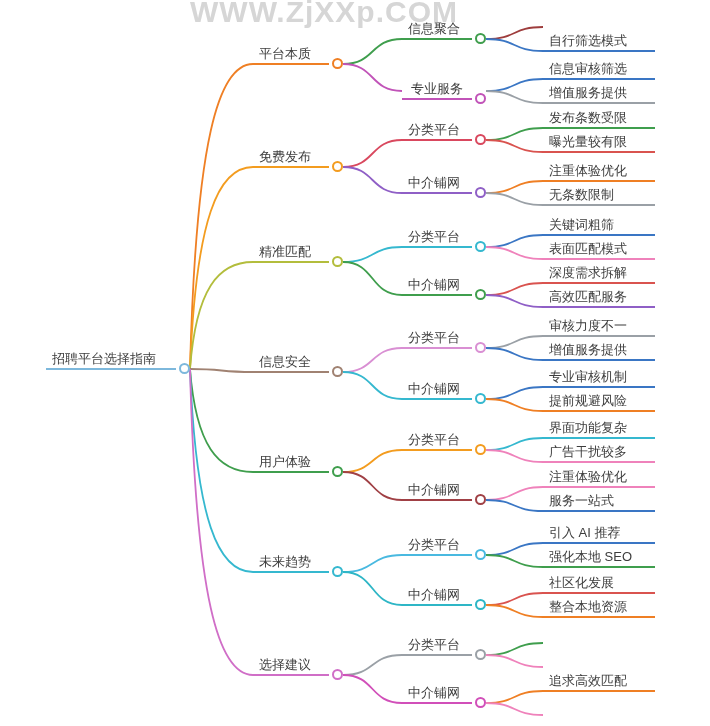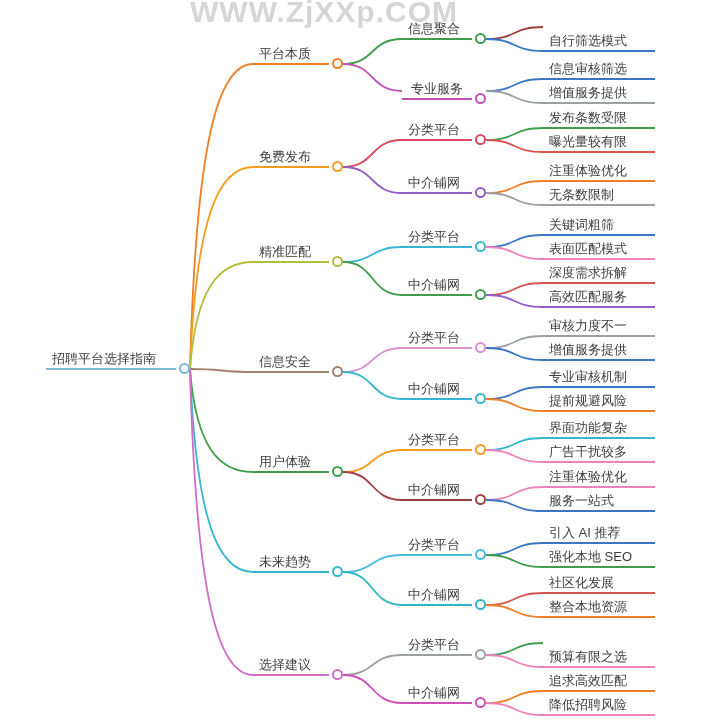--- a/index.html
+++ b/index.html
@@ -119,16 +119,14 @@
   <div class="node lvl3" id="b3c1l0" style="left: 543px; top: 368px; border-bottom-color: rgb(58, 118, 196);"><span class="label">专业审核机制</span></div>
   <div class="node lvl3" id="b3c1l1" style="left: 543px; top: 392px; border-bottom-color: rgb(239, 127, 36);"><span class="label">提前规避风险</span></div>
   <div class="node lvl3" id="b4c0l0" style="left: 543px; top: 419px; border-bottom-color: rgb(53, 184, 207);"><span class="label">界面功能复杂</span></div>
   <div class="node lvl3" id="b4c0l1" style="left: 543px; top: 443px; border-bottom-color: rgb(239, 130, 187);"><span class="label">广告干扰较多</span></div>
   <div class="node lvl3" id="b4c1l0" style="left: 543px; top: 468px; border-bottom-color: rgb(239, 130, 187);"><span class="label">注重体验优化</span></div>
   <div class="node lvl3" id="b4c1l1" style="left: 543px; top: 492px; border-bottom-color: rgb(58, 118, 196);"><span class="label">服务一站式</span></div>
   <div class="node lvl3" id="b5c0l0" style="left: 543px; top: 524px; border-bottom-color: rgb(58, 118, 196);"><span class="label">引入 AI 推荐</span></div>
   <div class="node lvl3" id="b5c0l1" style="left: 543px; top: 548px; border-bottom-color: rgb(63, 158, 77);"><span class="label">强化本地 SEO</span></div>
   <div class="node lvl3" id="b5c1l0" style="left: 543px; top: 574px; border-bottom-color: rgb(217, 83, 79);"><span class="label">社区化发展</span></div>
   <div class="node lvl3" id="b5c1l1" style="left: 543px; top: 598px; border-bottom-color: rgb(239, 127, 36);"><span class="label">整合本地资源</span></div>
-  <div class="node lvl3" id="b6c0l1" style="left: 543px; top: 648px; border-bottom-color: rgb(239, 130, 187);"><span class="label">预算有限之选</span></div>
   <div class="node lvl3" id="b6c1l0" style="left: 543px; top: 672px; border-bottom-color: rgb(239, 127, 36);"><span class="label">追求高效匹配</span></div>
-  <div class="node lvl3" id="b6c1l1" style="left: 543px; top: 696px; border-bottom-color: rgb(239, 130, 187);"><span class="label">降低招聘风险</span></div>
 </div>
 
 </body></html>

